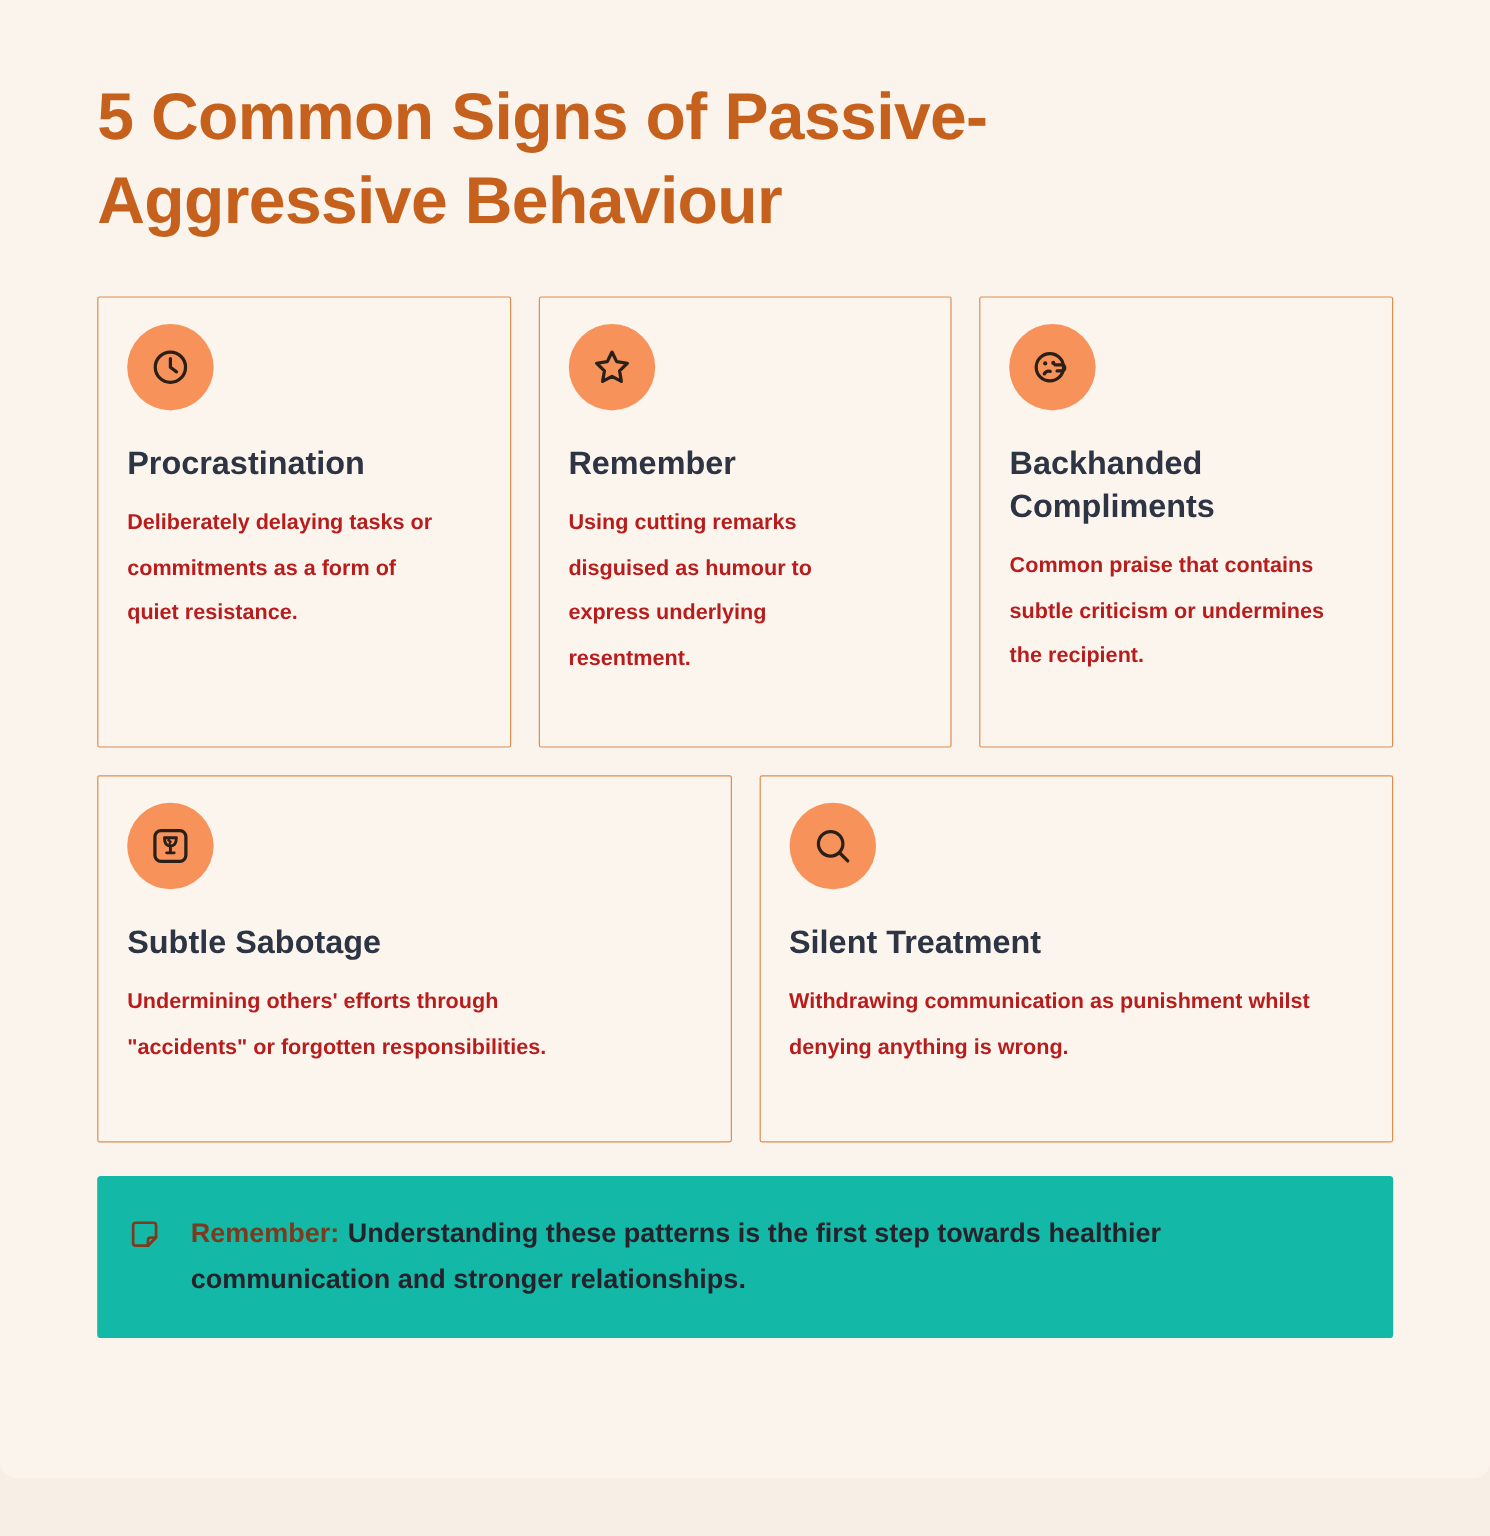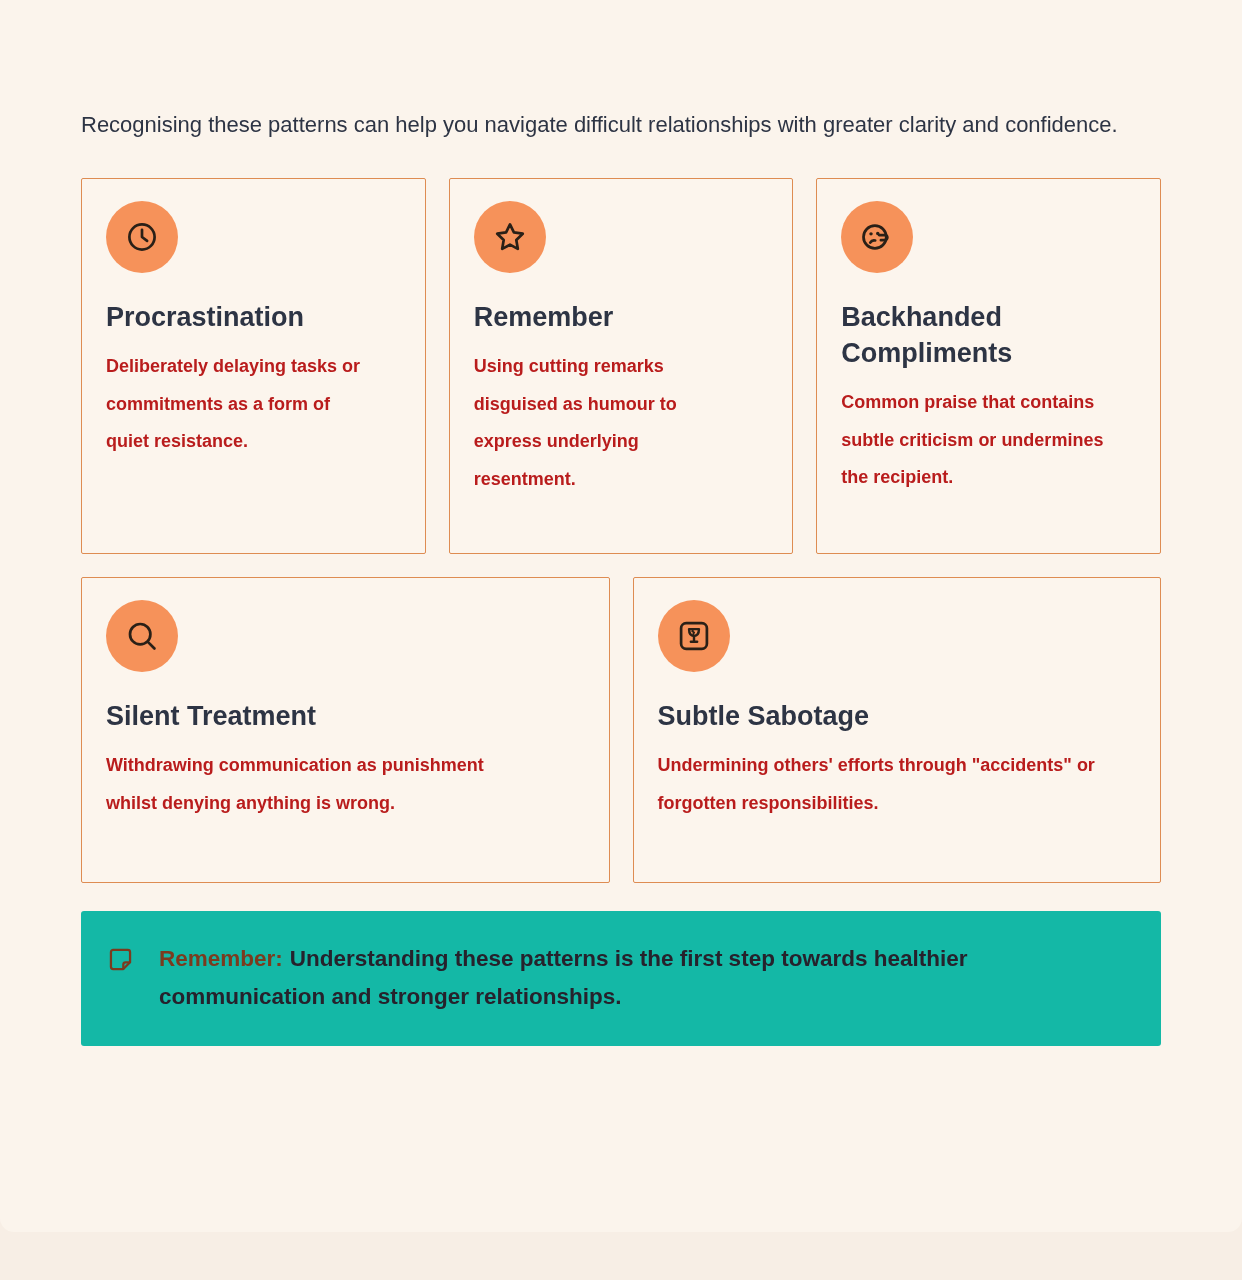--- a/index.html
+++ b/index.html
@@ -35,21 +35,21 @@
   .cards-grid { margin-top: 35px; }
   .row { display: grid; gap: 23px; }
   .row-top { grid-template-columns: repeat(3, 1fr); }
   .row-bottom { grid-template-columns: repeat(2, 1fr); margin-top: 23px; }
   .card {
     background: #fcf5ed;
     border: 1.5px solid #de8c52;
     border-radius: 2px;
     padding: 22px 25px 24px 24px;
   }
-  .row-top .card { min-height: 376px; }
+  .row-top .card { min-height: 376px; margin-top: 10px; }
   .row-bottom .card { min-height: 306px; }
   .icon-circle {
     width: 72px; height: 72px;
     border-radius: 50%;
     background: #f6925a;
     display: flex; align-items: center; justify-content: center;
   }
   .icon-circle svg {
     width: 36px; height: 36px;
     stroke: #2a2017; stroke-width: 1.8;
@@ -95,22 +95,22 @@
     color: #26222c;
     max-width: 950px;
   }
   .reminder-label { color: #7b3b1e; margin-right: 7px; }
 </style>
 </head>
 <body>
 
 <div class="sheet">
 
+  <h1 class="page-title">5 Common Signs of Passive-Aggressive Behaviour</h1>
 
-  <p class="page-subtitle">Recognising these patterns can help you navigate difficult relationships with greater clarity and confidence.</p>
 
   <div class="cards-grid">
 
     <div class="row row-top">
 
       <section class="card">
         <div class="icon-circle">
           <svg viewBox="0 0 24 24">
             <circle cx="12" cy="12" r="8.4"></circle>
             <polyline points="12 7.2 12 12 15.4 14.6"></polyline>
@@ -144,40 +144,40 @@
         <p class="card-body">Common praise that contains subtle criticism or undermines the recipient.</p>
       </section>
 
     </div>
 
     <div class="row row-bottom">
 
       <section class="card">
         <div class="icon-circle">
           <svg viewBox="0 0 24 24">
-            <circle cx="10.8" cy="10.8" r="6.8"></circle>
-            <line x1="15.9" y1="15.9" x2="20.3" y2="20.3"></line>
-          </svg>
-        </div>
-        <h2 class="card-title">Silent Treatment</h2>
-        <p class="card-body">Withdrawing communication as punishment whilst denying anything is wrong.</p>
-      </section>
-
-      <section class="card">
-        <div class="icon-circle">
-          <svg viewBox="0 0 24 24">
             <rect x="3.4" y="3.4" width="17.2" height="17.2" rx="3.4"></rect>
             <path d="M8.7 7.4h6.6c0 2.9-1.2 4.6-3.3 4.6s-3.3-1.7-3.3-4.6z" stroke-width="1.6"></path>
             <path d="M11.6 7.4l-.8 1.4 1.3.8-.6 1.2" stroke-width="1.2"></path>
             <line x1="12" y1="12" x2="12" y2="15.2" stroke-width="1.6"></line>
             <line x1="9.9" y1="15.8" x2="14.1" y2="15.8" stroke-width="1.6"></line>
           </svg>
         </div>
         <h2 class="card-title">Subtle Sabotage</h2>
         <p class="card-body">Undermining others' efforts through "accidents" or forgotten responsibilities.</p>
+      </section>
+
+      <section class="card">
+        <div class="icon-circle">
+          <svg viewBox="0 0 24 24">
+            <circle cx="10.8" cy="10.8" r="6.8"></circle>
+            <line x1="15.9" y1="15.9" x2="20.3" y2="20.3"></line>
+          </svg>
+        </div>
+        <h2 class="card-title">Silent Treatment</h2>
+        <p class="card-body">Withdrawing communication as punishment whilst denying anything is wrong.</p>
       </section>
 
     </div>
   </div>
 
   <div class="reminder-banner">
     <span class="note-icon-wrap">
       <svg viewBox="0 0 24 24">
         <path d="M3.5 5.5a2 2 0 0 1 2-2h13a2 2 0 0 1 2 2v9l-6 6h-9a2 2 0 0 1-2-2v-13z"></path>
         <path d="M14.5 20.3v-3.8a2 2 0 0 1 2-2h3.8"></path>

